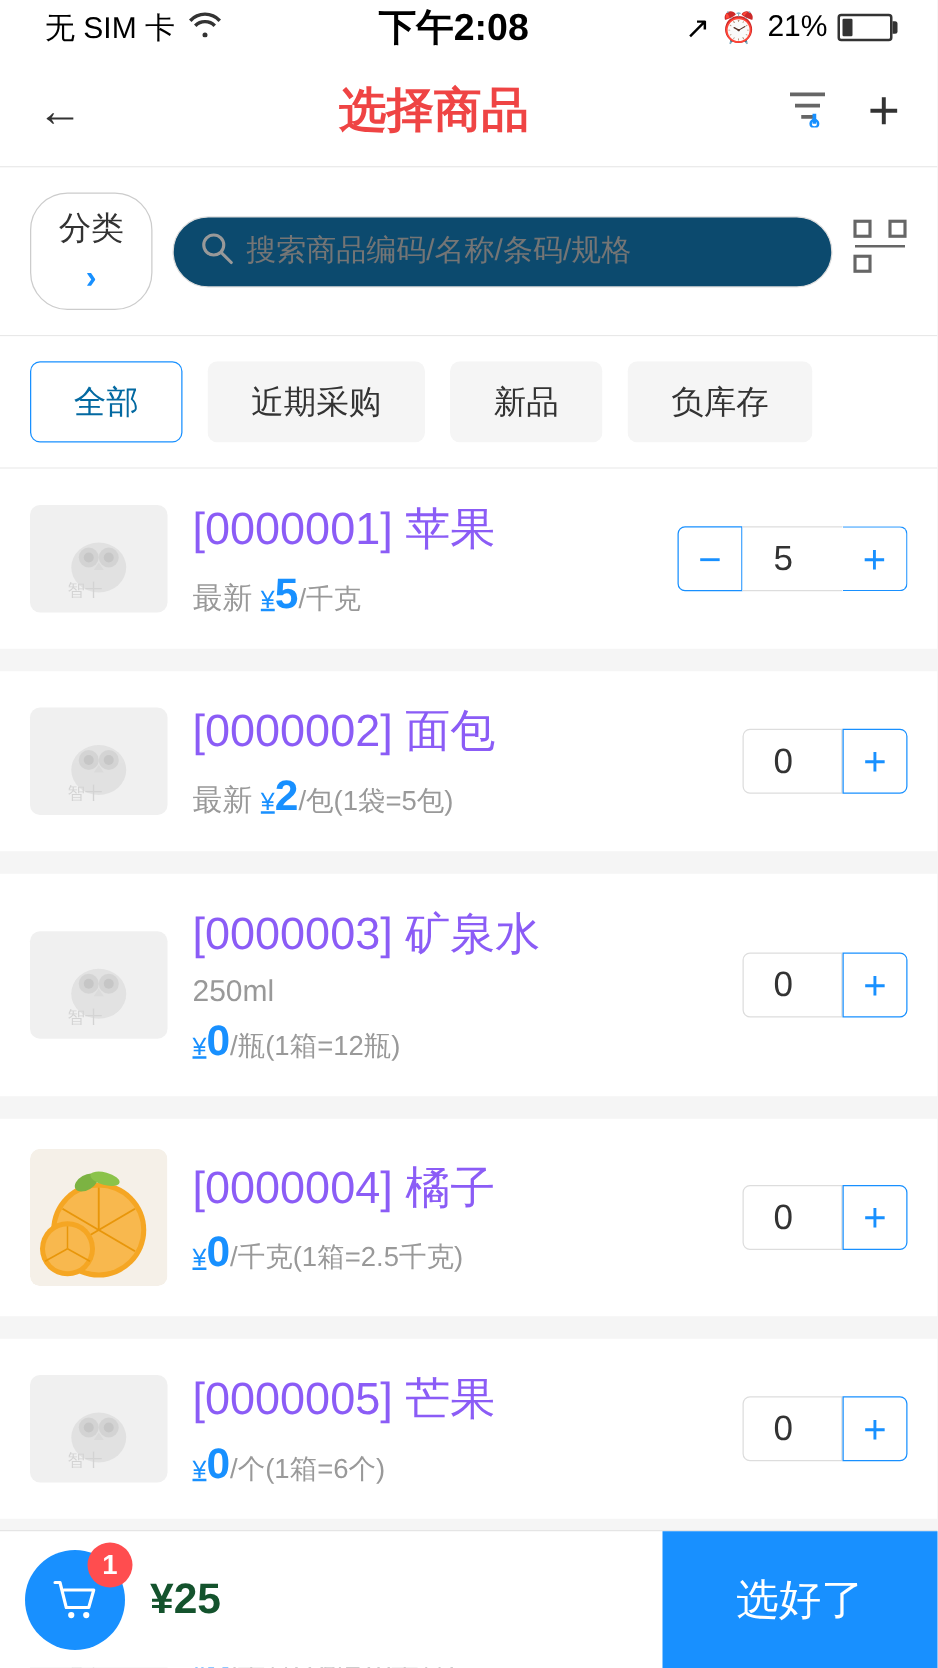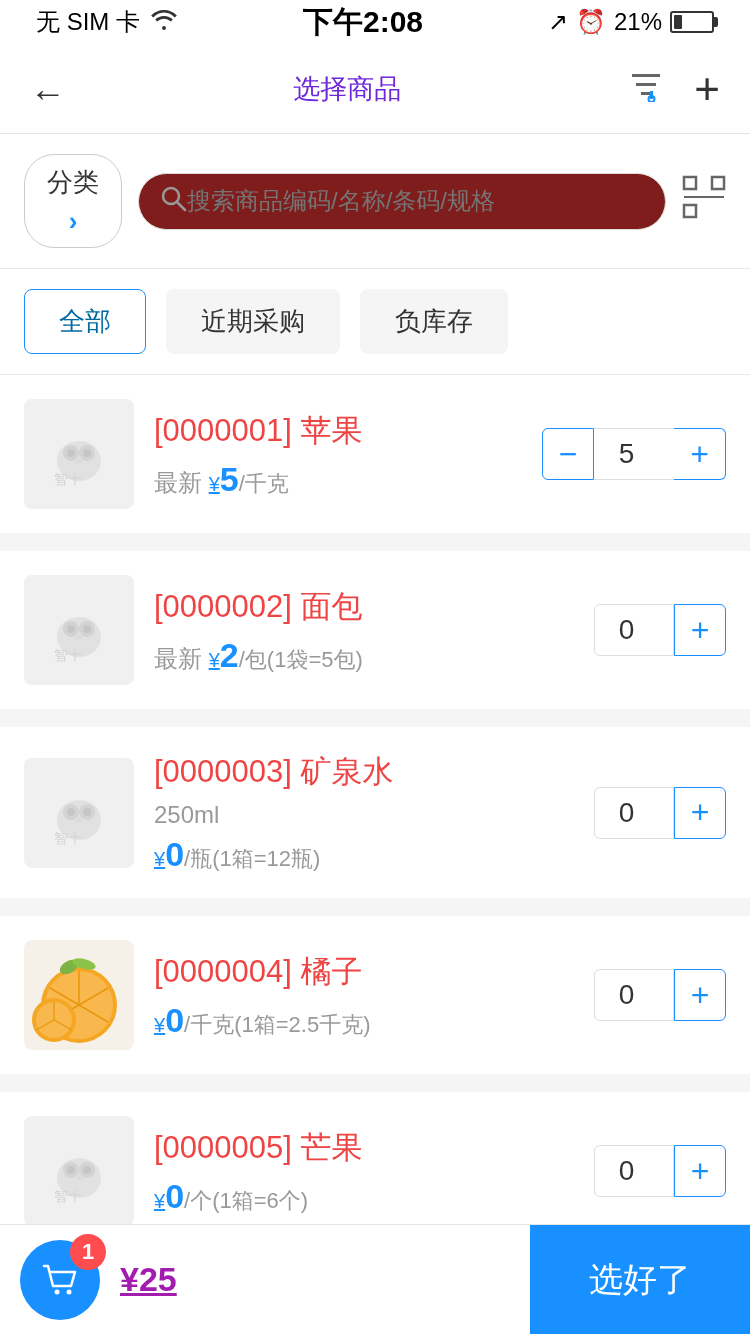--- a/index.html
+++ b/index.html
@@ -60,23 +60,23 @@
       justify-content: space-between;
       padding: 0 30px;
       border-bottom: 1px solid #e5e5e5;
     }
     .nav-back {
       font-size: 36px;
       color: #333;
       cursor: pointer;
     }
     .nav-title {
-      font-size: 27px;
-      font-weight: 400;
-      color: #6d28d9;
+      font-size: 38px;
+      font-weight: 700;
+      color: #ef4444;
     }
     .nav-actions { display: flex; align-items: center; gap: 30px; }
     .nav-icon { font-size: 36px; color: #666; cursor: pointer; }
 
     
     .toolbar {
       background: #fff;
       padding: 20px 24px;
       display: flex;
       align-items: center;
@@ -97,21 +97,22 @@
       cursor: pointer;
       flex-direction: column;
     }
     .search-box {
       flex: 1;
       border: 1.5px solid #ddd;
       border-radius: 30px;
       padding: 10px 20px;
       display: flex;
       align-items: center;
-      background: #7f1d1d;
+      gap: 10px;
+      background: #0c4a6e;
       justify-content: flex-end;
     }
     .search-box input {
       border: none;
       background: transparent;
       font-size: 24px;
       color: #999;
       outline: none;
       flex: 1;
       min-width: 0;
@@ -149,37 +150,37 @@
     .product-item {
       background: #fff;
       margin-bottom: 2px;
       padding: 24px;
       display: flex;
       align-items: center;
       gap: 20px;
     }
     .product-thumb {
       width: 110px;
-      height: 110px;
+      height: 86px;
       border-radius: 8px;
       background: #f0f0f0;
       flex-shrink: 0;
       display: flex;
       align-items: center;
       justify-content: center;
       overflow: hidden;
     }
     .product-thumb svg { width: 70px; height: 70px; opacity: 0.4; }
     .product-info {
       flex: 1;
       min-width: 0;
     }
     .product-name {
-      font-size: 31px;
-      color: #ef4444;
+      font-size: 36px;
+      color: #8b5cf6;
       font-weight: 500;
       margin-bottom: 8px;
     }
     .product-spec {
       font-size: 24px;
       color: #999;
       margin-bottom: 6px;
     }
     .product-price {
       font-size: 24px;
@@ -298,22 +299,21 @@
       height: 36px;
       font-size: 22px;
       display: flex;
       align-items: center;
       justify-content: center;
       font-weight: 600;
     }
     .cart-total {
       font-size: 34px;
       font-weight: 600;
-      color: #a21caf;
-      text-decoration: underline;
+      color: #14532d;
     }
     .confirm-btn {
       width: 220px;
       height: 110px;
       background: #1890ff;
       color: #fff;
       border: none;
       font-size: 34px;
       font-weight: 500;
       cursor: pointer;
@@ -388,20 +388,21 @@
         <rect x="30" y="2" width="12" height="12" fill="none" stroke="#666" stroke-width="2.5"></rect>
         <rect x="2" y="30" width="12" height="12" fill="none" stroke="#666" stroke-width="2.5"></rect>
         <line x1="2" y1="22" x2="42" y2="22" stroke="#666" stroke-width="2"></line>
       </svg>
   </span>
 </div>
 
 <div class="filter-tabs">
   <button class="filter-tab active">全部</button>
   <button class="filter-tab">近期采购</button>
+  <button class="filter-tab">新品</button>
   <button class="filter-tab">负库存</button>
 </div>
 
 <div class="product-list">
 
   <div class="product-item">
     <div class="product-thumb">
       <svg viewBox="0 0 70 70">
         <ellipse cx="35" cy="42" rx="22" ry="20" fill="#ccc"></ellipse>
         <circle cx="27" cy="34" r="8" fill="#aaa"></circle>

